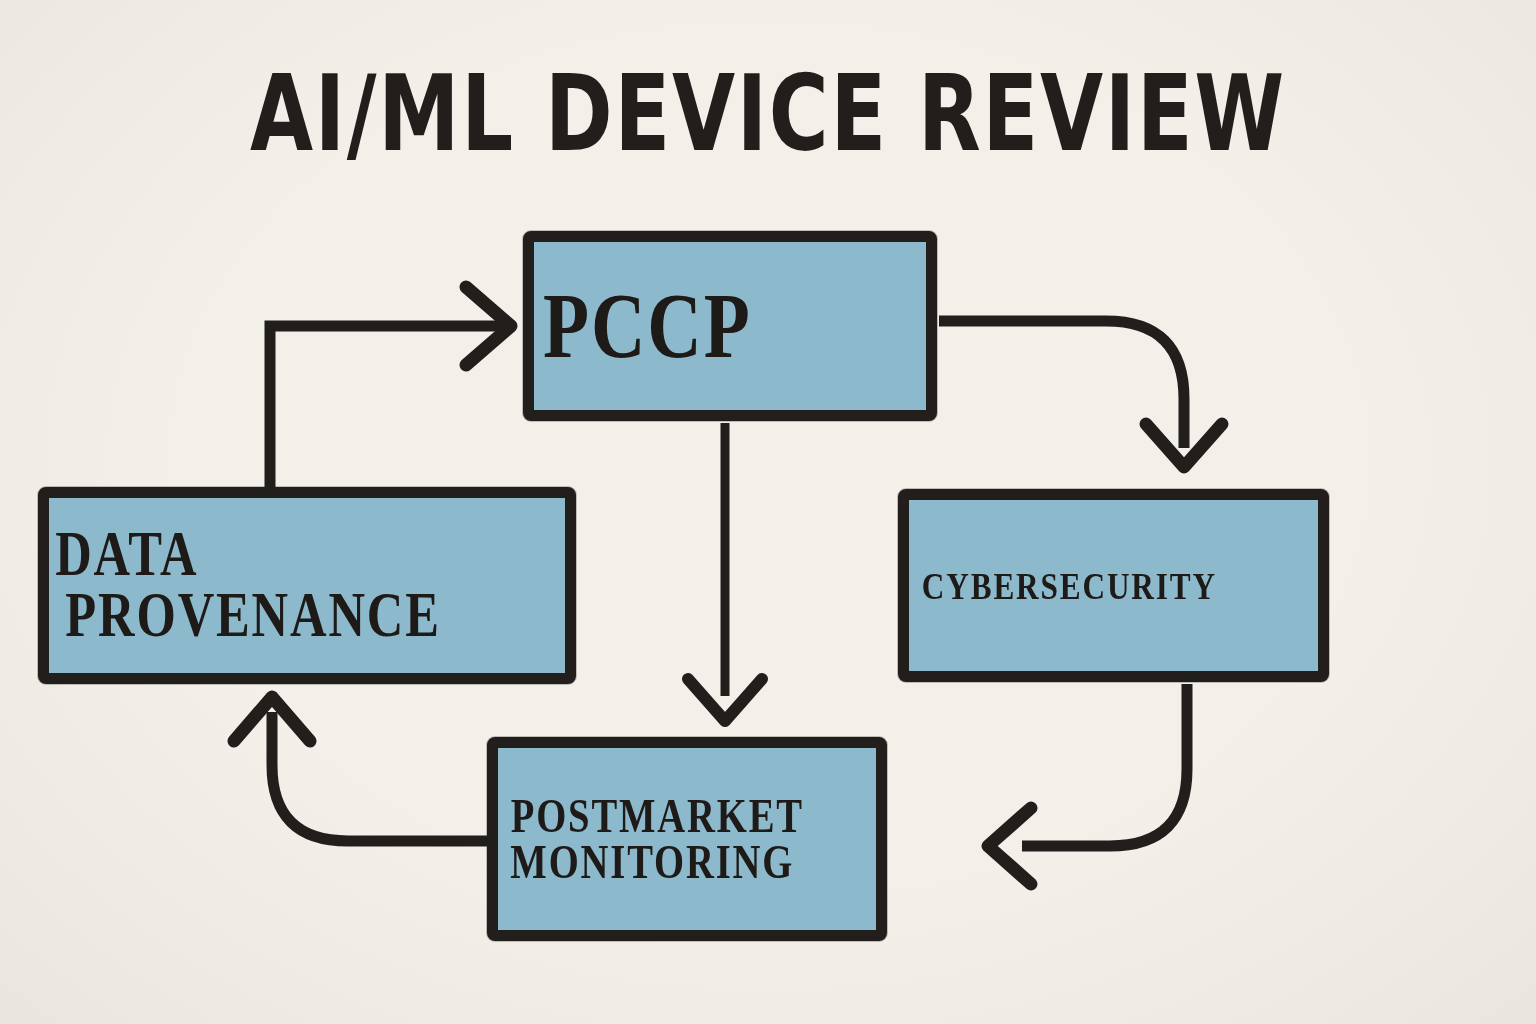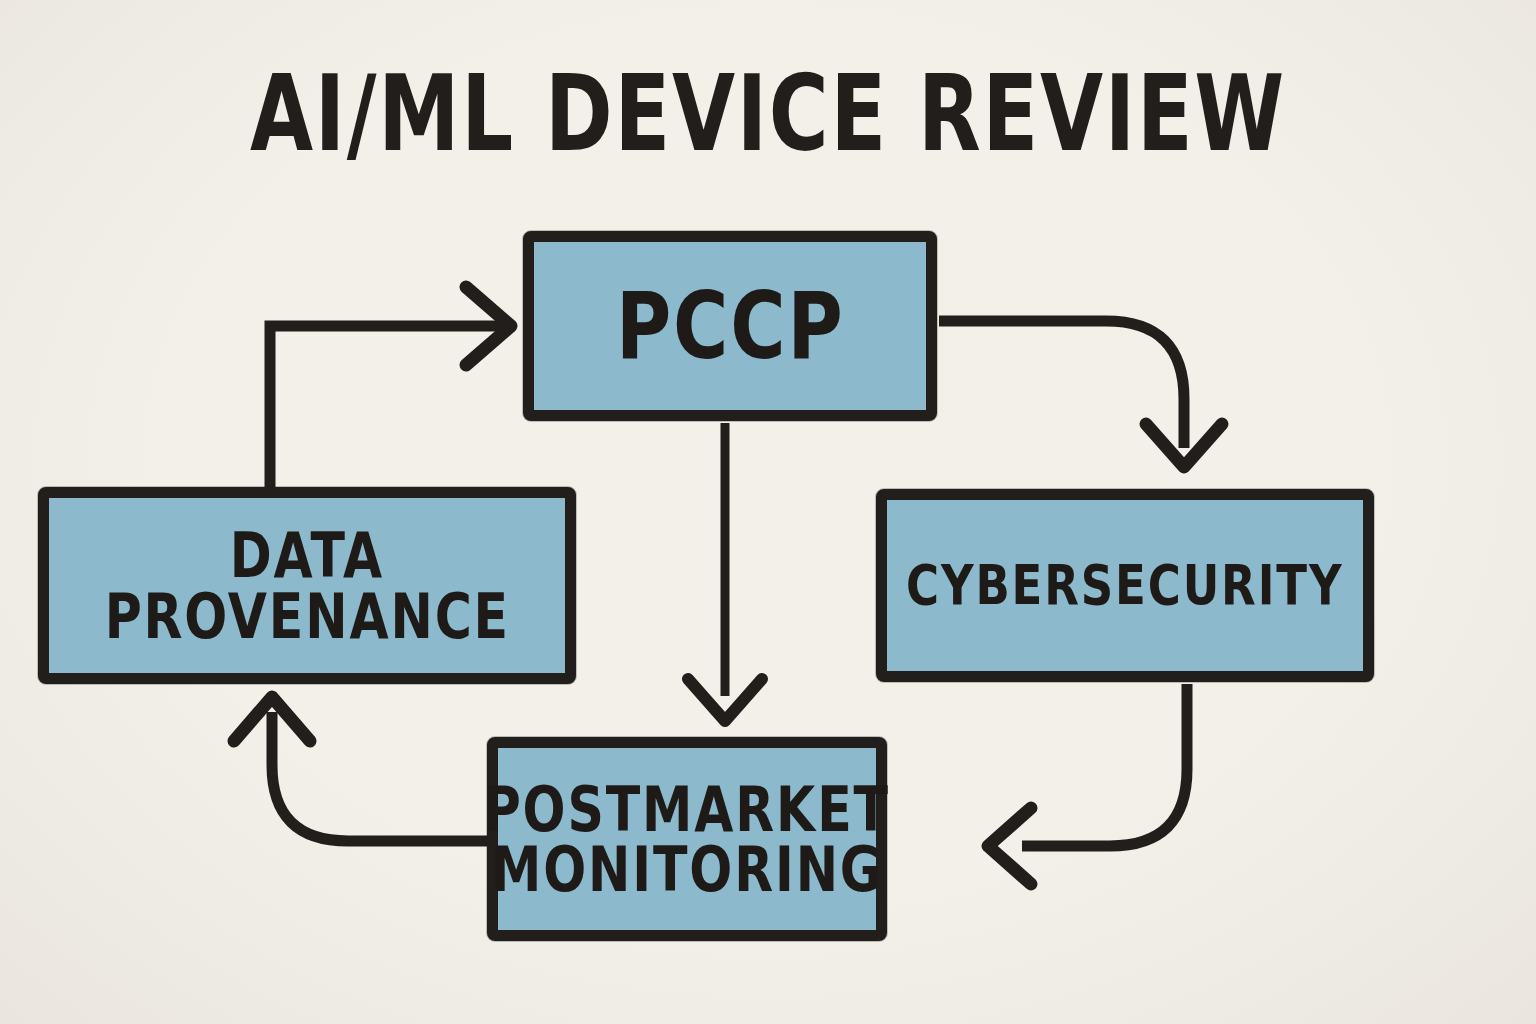--- a/index.html
+++ b/index.html
@@ -31,38 +31,39 @@
     width: 1536px; height: 1024px;
   }
   .node {
     position: absolute;
     box-sizing: border-box;
     background: #8db9cd;
     border: 11px solid #211e1b;
     border-radius: 8px;
     display: flex;
     flex-direction: column;
-    align-items: center;
+    align-items: flex-start;
     justify-content: center;
     color: #1d1a17;
     font-weight: bold;
     text-align: center;
     box-shadow: 0 0 0 1px rgba(33,30,27,0.25);
+    font-family: Liberation Serif, serif;
   }
   .node .lbl {
     transform: scale(0.92, 1.14);
     transform-origin: 50% 50%;
     letter-spacing: 2px;
     white-space: nowrap;
     line-height: 1.1;
   }
   .node-pccp        { left: 523px; top: 231px; width: 414px; height: 190px; font-size: 82px; }
   .node-data        { left:  38px; top: 487px; width: 538px; height: 197px; font-size: 55px; }
-  .node-cyber       { left: 876px; top: 489px; width: 498px; height: 193px; font-size: 49px; }
-  .node-postmarket  { left: 487px; top: 737px; width: 400px; height: 204px; font-size: 55px; }
+  .node-cyber       { left: 898px; top: 489px; width: 431px; height: 193px; font-size: 34px; }
+  .node-postmarket  { left: 487px; top: 737px; width: 400px; height: 204px; font-size: 42px; }
 </style>
 </head>
 <body>
 
 <div class="canvas">
 
   <div class="title">AI/ML DEVICE REVIEW</div>
 
   <svg class="wires" viewBox="0 0 1536 1024" fill="none" stroke="#211e1b">
 

